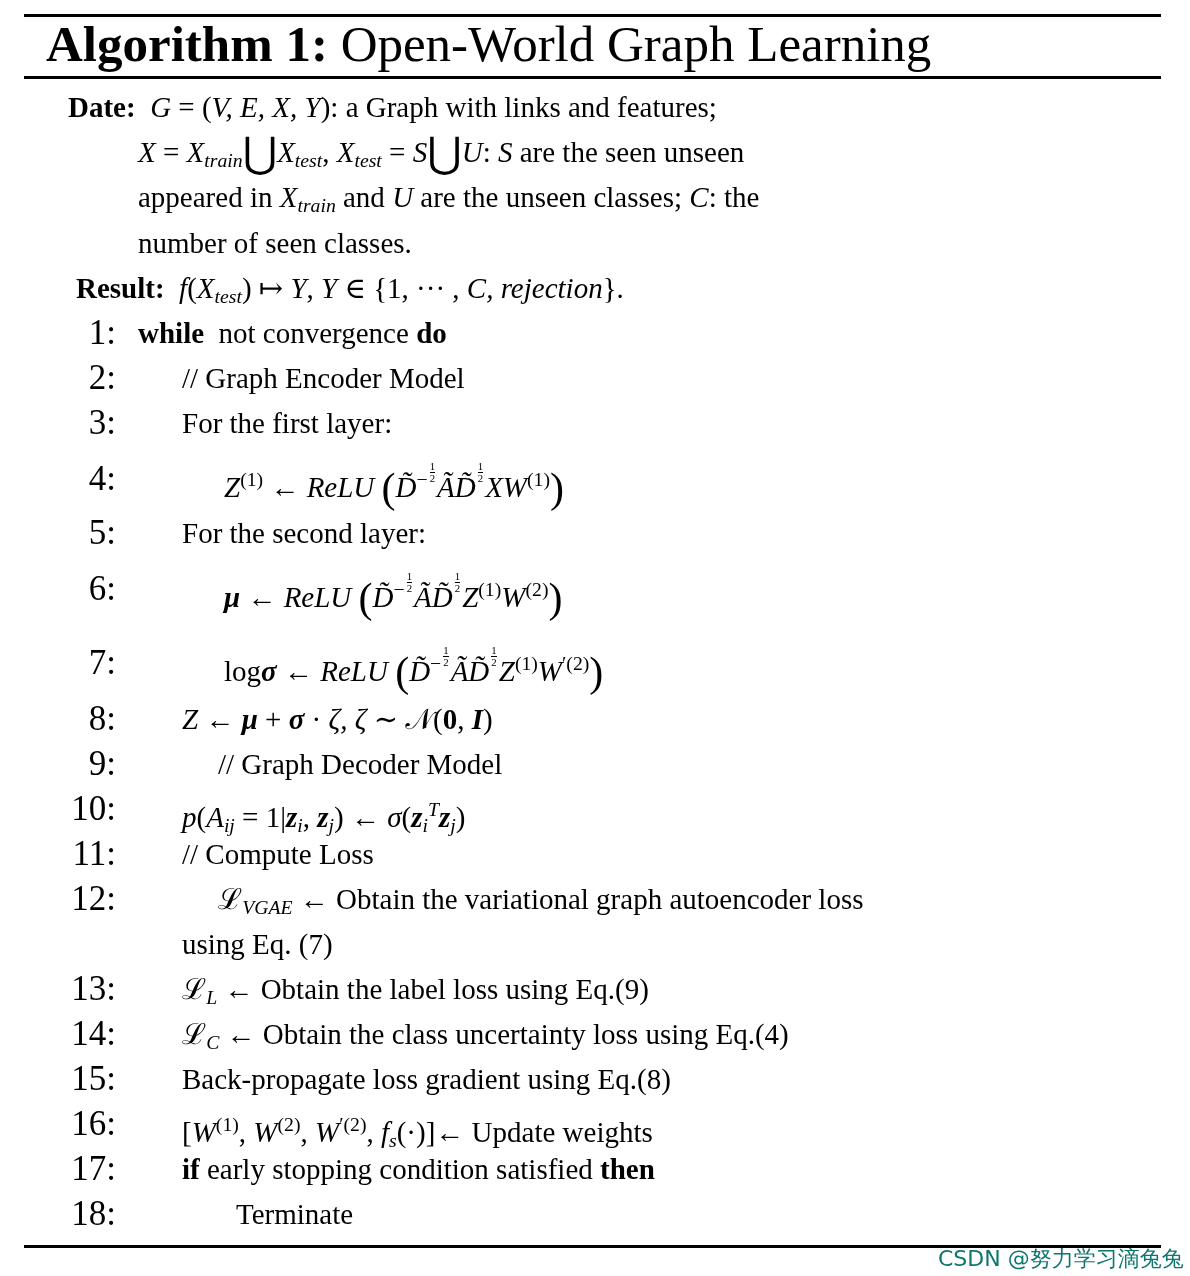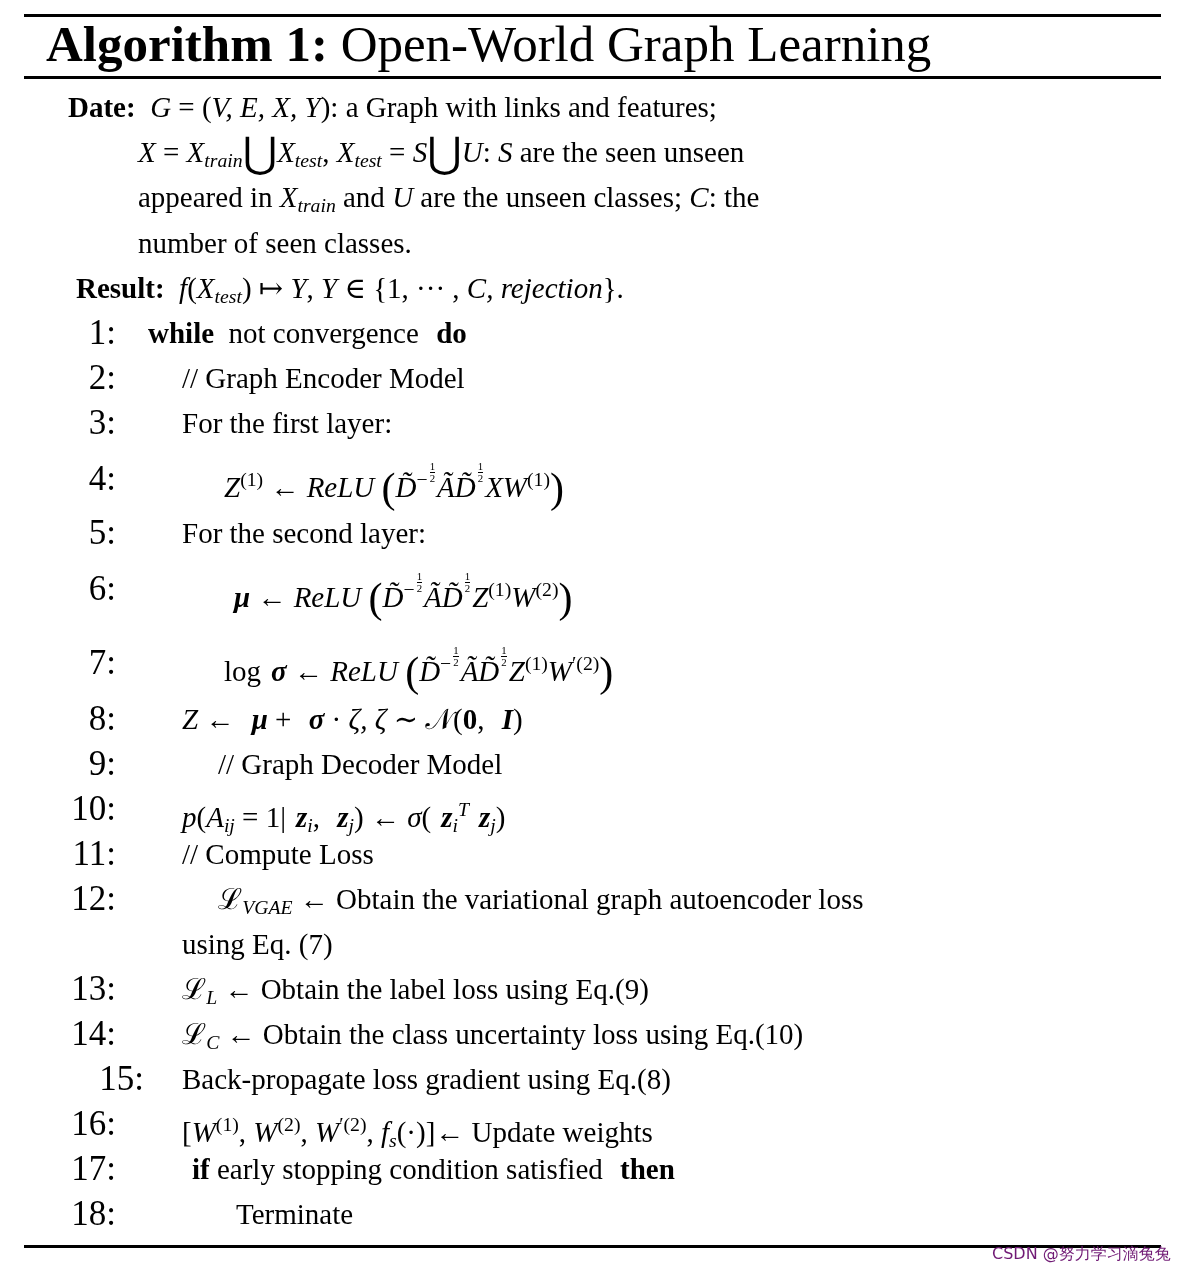--- a/index.html
+++ b/index.html
@@ -5,29 +5,29 @@
   html, body { margin:0; padding:0; background:#ffffff; }
   body { width:1190px; height:1276px; position:relative; overflow:hidden;
          font-family:"Liberation Serif", "DejaVu Serif", serif; color:#000; }
   .rule { position:absolute; left:24px; width:1137px; height:3px; background:#000; }
   .title { position:absolute; left:46px; top:20px; font-size:51px; line-height:48px; white-space:nowrap; }
   .title b { font-weight:bold; }
   .line { position:absolute; font-size:29px; line-height:42px; white-space:nowrap; }
   .num { position:absolute; font-size:35px; line-height:42px; text-align:right; width:50px; left:66px; }
   .lbl { font-weight:bold; }
   i.m { font-style:italic; }
-  .bold { font-weight:bold;margin-left:10px; }
+  .bold { font-weight:bold; }
   .sub { font-size:0.68em; vertical-align:-0.25em; font-style:italic; }
   .sup { font-size:0.68em; vertical-align:0.55em; }
   .frac { display:inline-block; vertical-align:0.35em; font-size:0.55em; text-align:center; line-height:1em; margin:0 2px; }
   .frac span { display:block; }
   .frac .bar { border-top:1px solid #000; }
   .big { font-size:1.45em; vertical-align:-0.12em; font-weight:normal; }
-  .watermark { position:absolute; left:992px; top:1244px; font-family:"DejaVu Sans", sans-serif;
-               font-size:16px; color:#701a75; white-space:nowrap; }
+  .watermark { position:absolute; left:938px; top:1244px; font-family:"DejaVu Sans", sans-serif;
+               font-size:22px; color:#0f766e; white-space:nowrap; }
 </style>
 </head>
 <body>
 
 <div class="rule" style="top:14px;"></div>
 <div class="title">
   <b>Algorithm 1:</b>
   <span>Open-World Graph Learning</span>
 </div>
 <div class="rule" style="top:76px;"></div>
@@ -56,21 +56,21 @@
 <div class="num" style="top:512px;">5:</div>
 <div class="num" style="top:568px;">6:</div>
 <div class="num" style="top:642px;">7:</div>
 <div class="num" style="top:698px;">8:</div>
 <div class="num" style="top:743px;">9:</div>
 <div class="num" style="top:788px;">10:</div>
 <div class="num" style="top:833px;">11:</div>
 <div class="num" style="top:878px;">12:</div>
 <div class="num" style="top:968px;">13:</div>
 <div class="num" style="top:1013px;">14:</div>
-<div class="num" style="top:1058px;margin-left:28px;">15:</div>
+<div class="num" style="top:1058px;">15:</div>
 <div class="num" style="top:1103px;">16:</div>
 <div class="num" style="top:1148px;">17:</div>
 <div class="num" style="top:1193px;">18:</div>
 
 <div class="line" style="left:138px; top:312px;">
   <span class="bold">while</span>&nbsp;<span> not convergence </span><span class="bold">do</span>
 </div>
 <div class="line" style="left:182px; top:357px;">// Graph Encoder Model</div>
 <div class="line" style="left:182px; top:402px;">For the first layer:</div>
 <div class="line" style="left:224px; top:458px;">
@@ -92,21 +92,21 @@
 </div>
 <div class="line" style="left:182px; top:833px;">// Compute Loss</div>
 <div class="line" style="left:182px; top:878px;margin-left:36px;">
   ℒ<span class="sub">VGAE</span><span> ← Obtain the variational graph autoencoder loss</span>
 </div>
 <div class="line" style="left:182px; top:923px;">using Eq. (7)</div>
 <div class="line" style="left:182px; top:968px;">
   ℒ<span class="sub">L</span><span> ← Obtain the label loss using Eq.(9)</span>
 </div>
 <div class="line" style="left:182px; top:1013px;">
-  ℒ<span class="sub">C</span><span> ← Obtain the class uncertainty loss using Eq.(10)</span>
+  ℒ<span class="sub">C</span><span> ← Obtain the class uncertainty loss using Eq.(4)</span>
 </div>
 <div class="line" style="left:182px; top:1058px;">Back-propagate loss gradient using Eq.(8)</div>
 <div class="line" style="left:182px; top:1103px;">
   [<i class="m">W</i><span class="sup">(1)</span>, <i class="m">W</i><span class="sup">(2)</span>, <i class="m">W</i><span class="sup">′(2)</span>, <i class="m">f</i><span class="sub">s</span>(·)<span>]← Update weights</span>
 </div>
 <div class="line" style="left:182px; top:1148px;">
   <span class="bold">if</span><span> early stopping condition satisfied </span><span class="bold">then</span>
 </div>
 <div class="line" style="left:228px; top:1193px;margin-left:8px;">Terminate</div>
 

